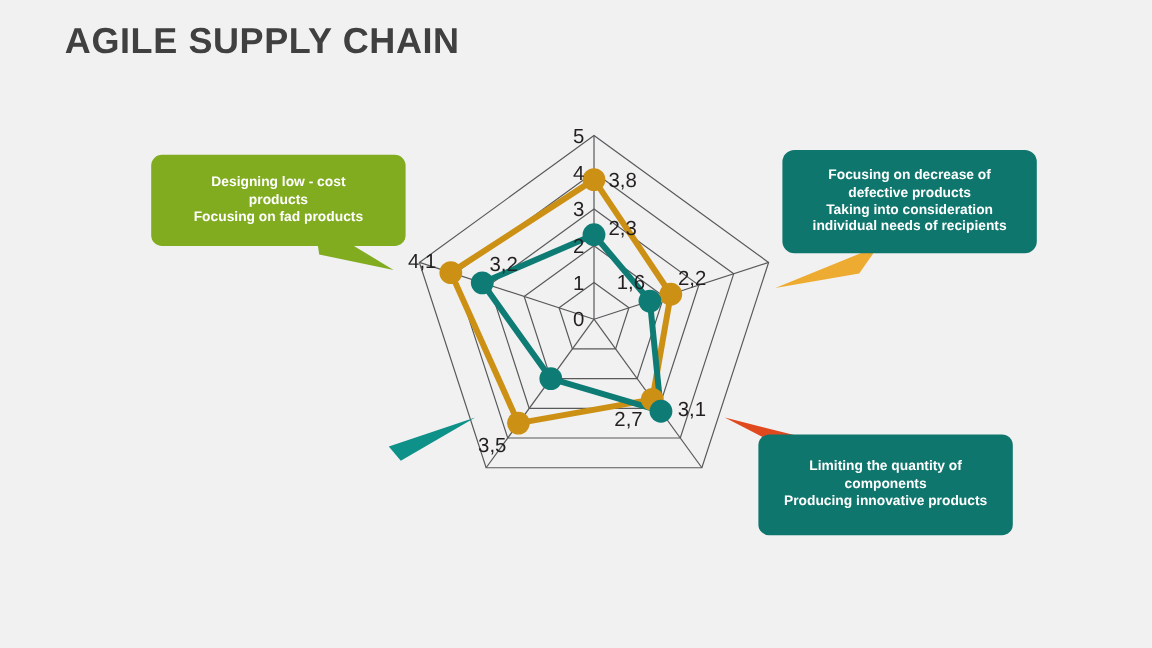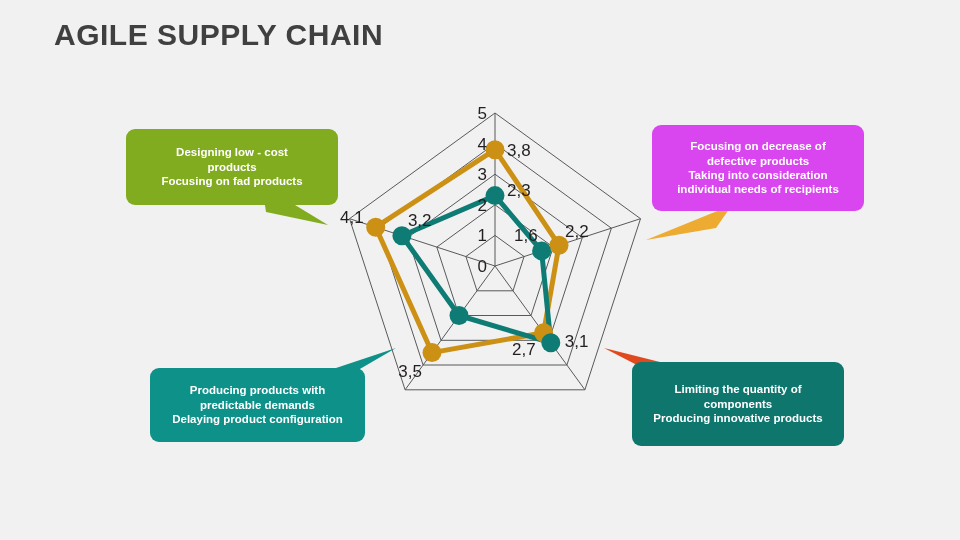--- a/index.html
+++ b/index.html
@@ -45,21 +45,21 @@
     line-height:14.4px;
     text-align:center;
     display:flex;align-items:center;justify-content:center;
     box-sizing:border-box;
     padding:6px 10px;
     z-index:4;
   }
   .callout span{display:block;width:100%;}
 
   #callout-green   {left:110px; top:129px; width:212px; height:76px; background:#81ac1f;}
-  #callout-orange  {left:636px; top:125px; width:212px; height:86px; background:#d946ef;}
+  #callout-orange  {left:636px; top:125px; width:212px; height:86px; background:#0f766e;border-radius:10px;}
   #callout-teal    {left:134px; top:368px; width:215px; height:74px; background:#0d9189;}
   #callout-red     {left:616px; top:362px; width:212px; height:84px; background:#0f766e;}
 </style>
 </head>
 <body>
 
 <div id="stage">
 
   <div class="title">AGILE SUPPLY CHAIN</div>
 
@@ -122,20 +122,17 @@
         <text x="391.9" y="225.7" class="val-label" text-anchor="start">3,2</text>
       </g>
   </svg>
 
   <div class="callout" id="callout-green">
     <span>Designing low - cost<br>products<br>Focusing on  fad products</span>
   </div>
   <div class="callout" id="callout-orange">
     <span>Focusing on decrease of<br>defective products<br>Taking into consideration<br>individual needs of recipients</span>
   </div>
-  <div class="callout" id="callout-teal">
-    <span>Producing products with<br>predictable demands<br>Delaying product configuration</span>
-  </div>
   <div class="callout" id="callout-red">
     <span>Limiting the quantity of<br>components<br>Producing innovative products</span>
   </div>
 
 </div>
 
 </body></html>

